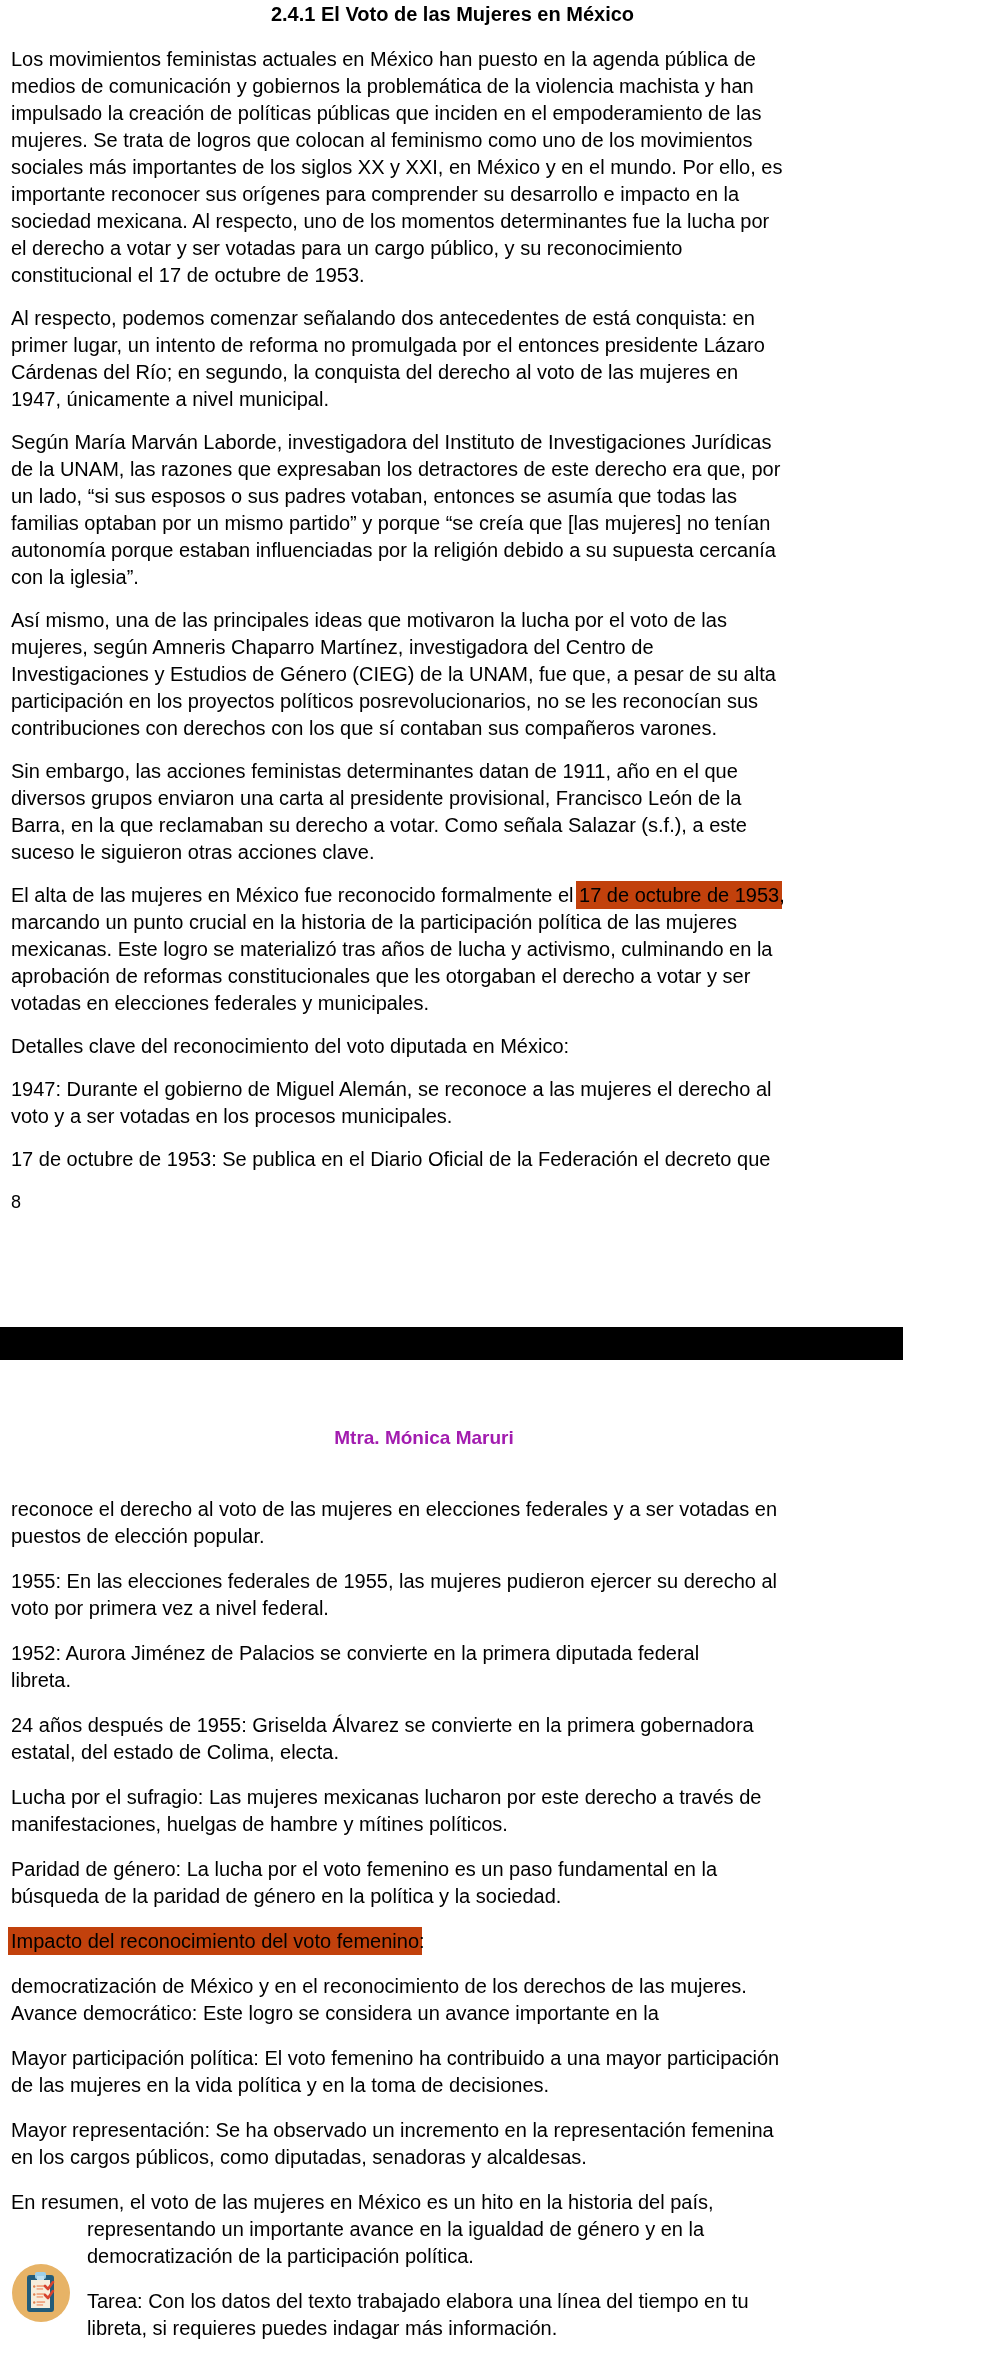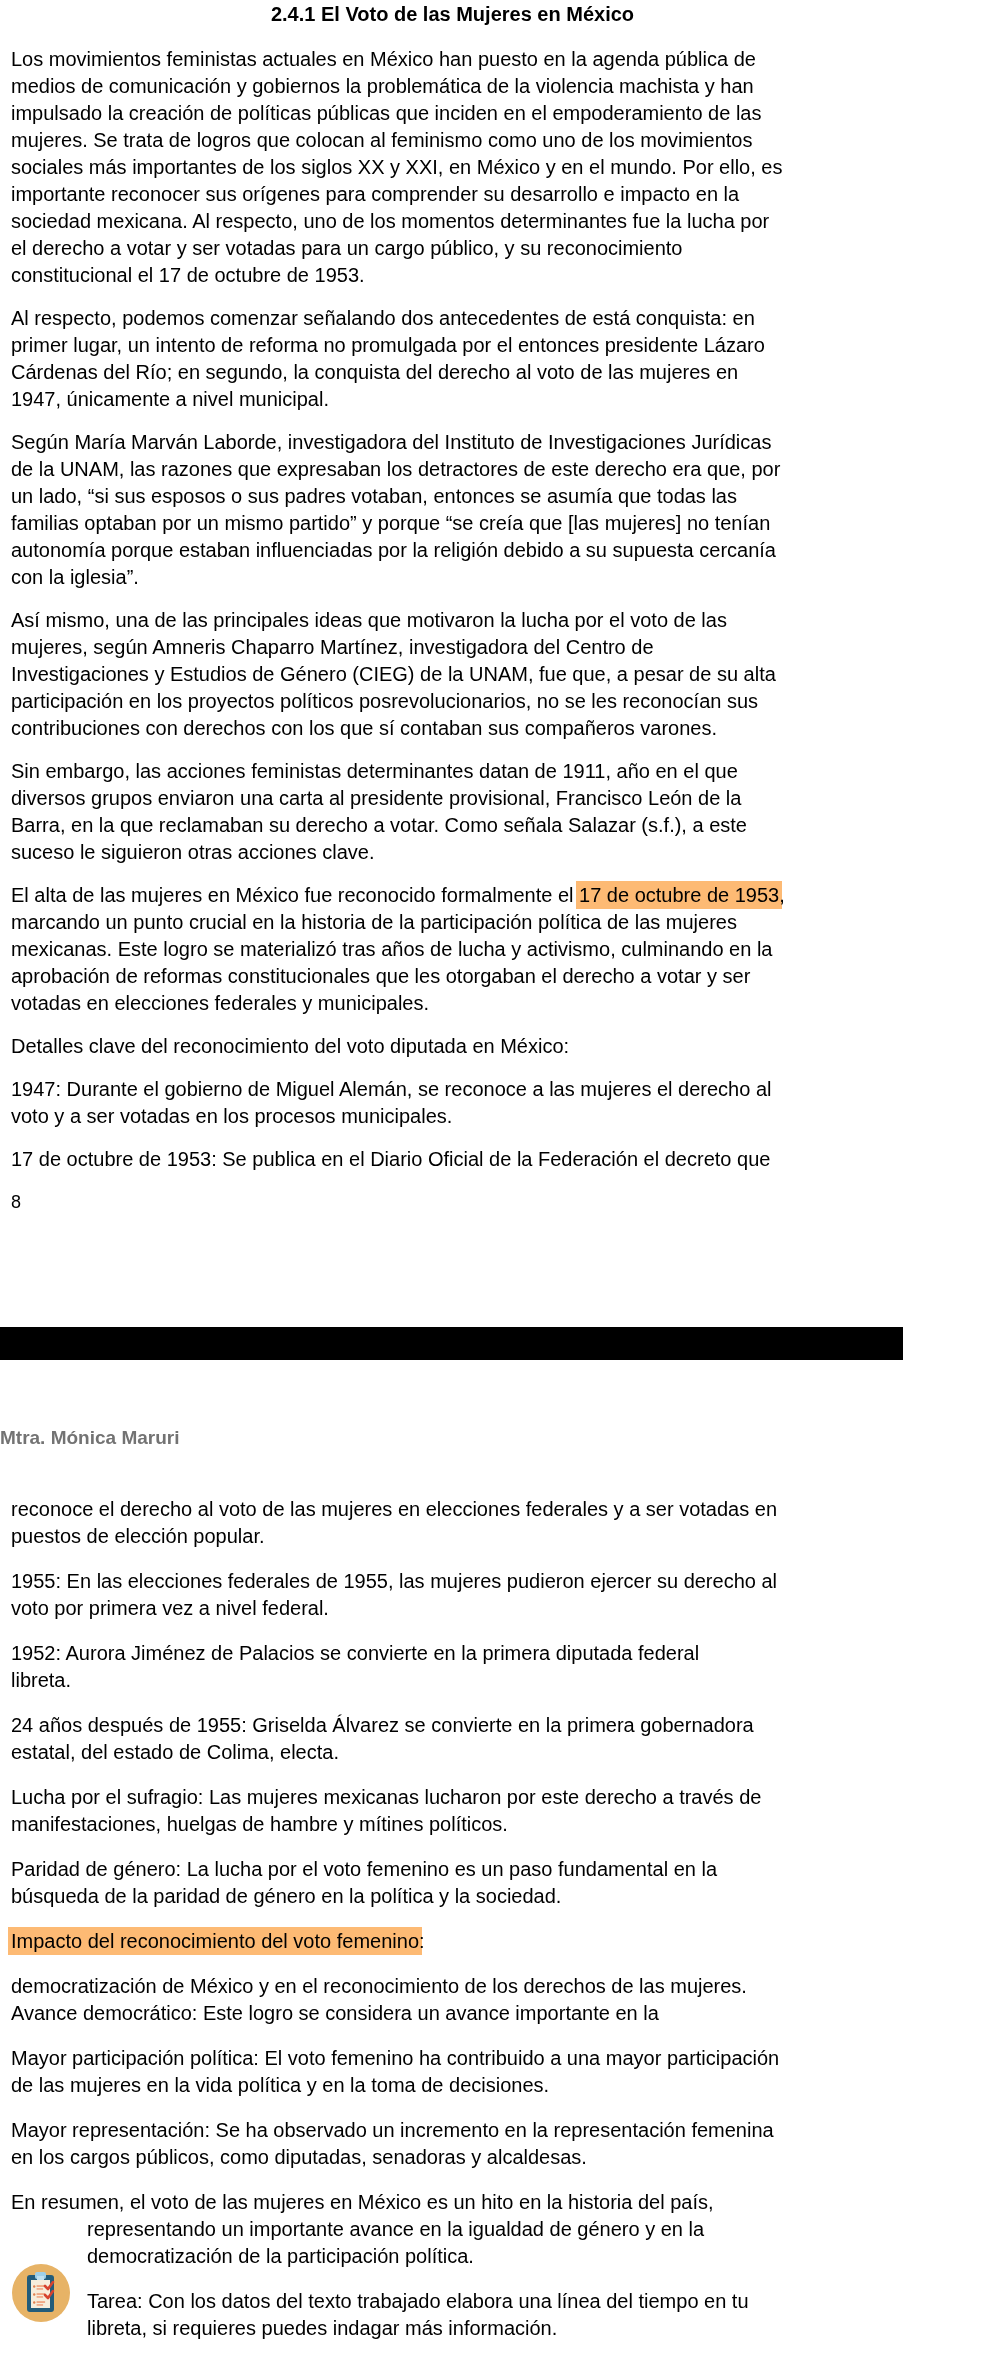--- a/index.html
+++ b/index.html
@@ -22,41 +22,41 @@
   .content { padding-left:11px; }
   .para {
     font-size:20px;
     line-height:27px;
     margin:0 0 16px 0;
   }
   .page2 .para { margin-bottom:18px; }
   .line { white-space:nowrap; }
   .line.indent { padding-left:76px; }
   .hl {
-    background:#fdba74;
+    background:#c2410c;
     padding:3px 3px;
     margin:0 -3px;
   }
   .page-number {
     font-size:18px;
     line-height:27px;
     margin-top:10px;
     padding-left:11px;
   }
   .page-break {
     width:903px; height:33px;
     background:#000000;
     margin-top:111px;
   }
   .author-header {
     font-size:19px;
     line-height:27px;
     font-weight:bold;
-    color:#737373;
-    text-align:left;
+    color:#a21caf;
+    text-align:center;
     padding-right:57px;
     margin-top:64px;
     margin-bottom:45px;
   }
   .task-icon {
     position:absolute;
     left:12px; top:2264px;
     width:58px; height:58px;
   }
 </style>

